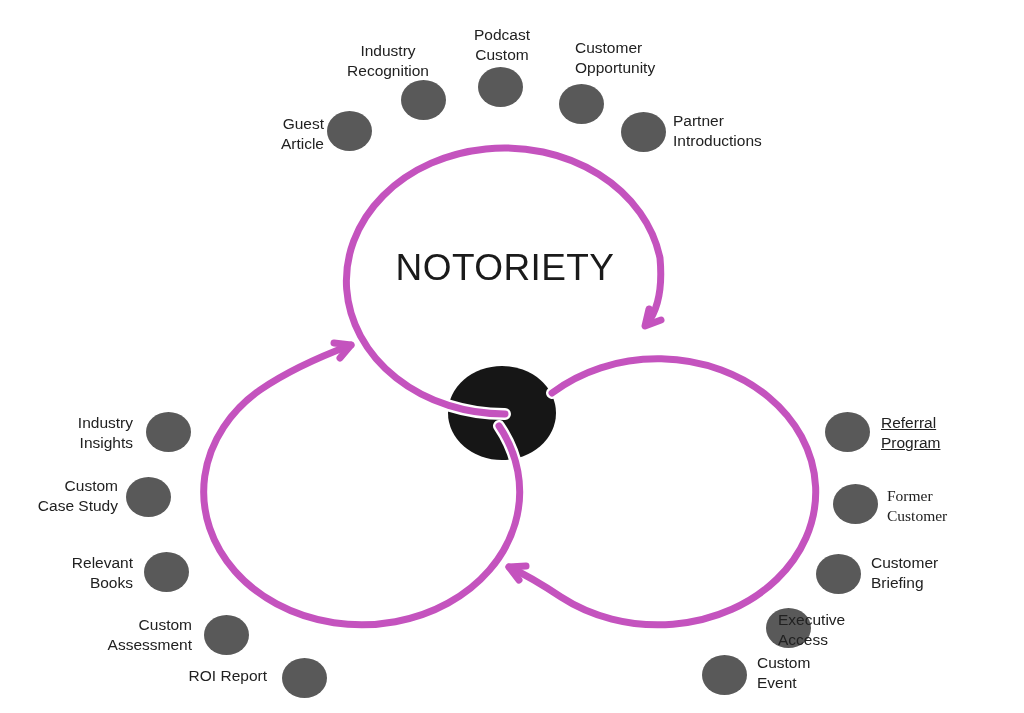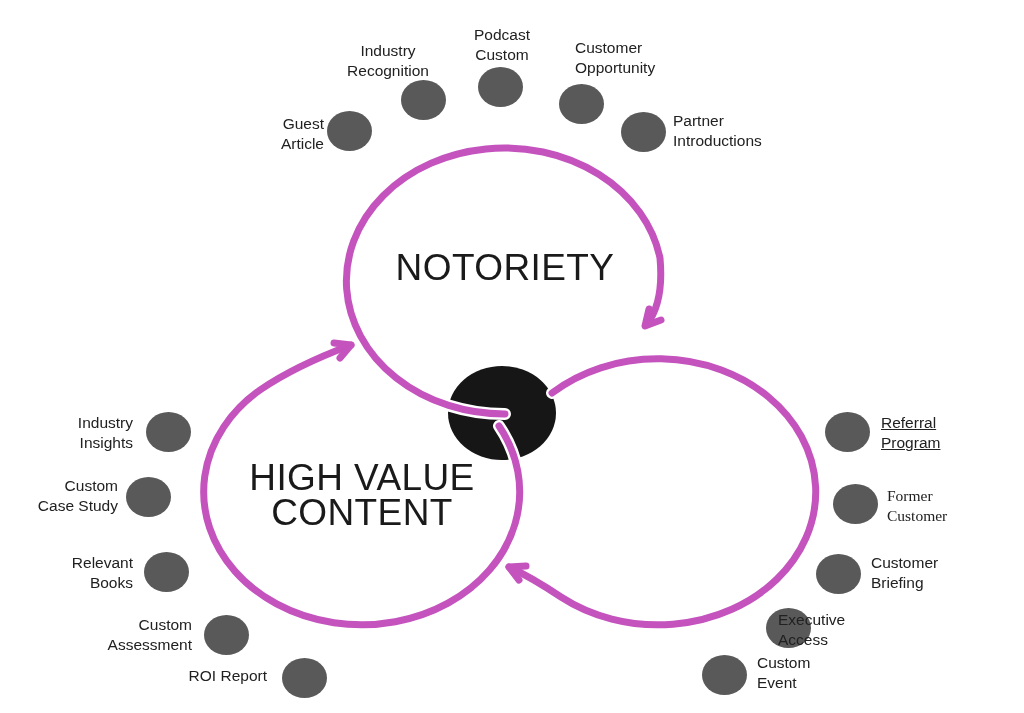--- a/index.html
+++ b/index.html
@@ -44,22 +44,20 @@
     <path class="ring" d="M 661 320 L 645 326 L 649 309"></path>
 
     <path class="ring" d="M 499 426 A 158 133 0 1 1 260 390 Q 295 366 351 345"></path>
     <path class="ring" d="M 334 343 L 351 345 L 340 358"></path>
 
     <path class="ring" d="M 552 393 A 158 133 0 1 1 561 597 Q 531 577 509 567"></path>
     <path class="ring" d="M 519 580 L 509 567 L 526 566"></path>
   </svg>
 
   <div class="title" style="left:355px; top:250px;">NOTORIETY</div>
-  <div class="title" style="left:212px; top:460px;">HIGH VALUE
-CONTENT</div>
 
   <div class="dot" style="left:327px; top:111px;"></div>
   <div class="lbl align-right" style="right:700px; top:114px;">Guest
 Article</div>
 
   <div class="dot" style="left:401px; top:80px;"></div>
   <div class="lbl align-center" style="left:288px; top:41px; width:200px;">Industry
 Recognition</div>
 
   <div class="dot" style="left:478px; top:67px;"></div>

